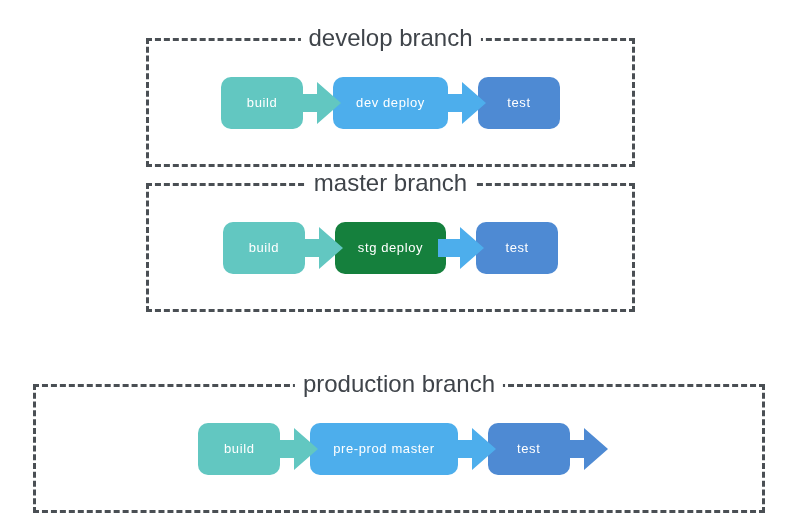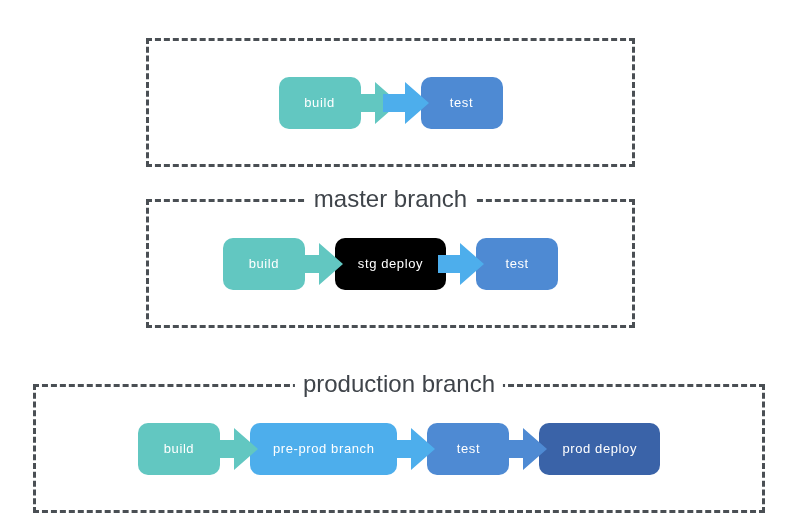--- a/index.html
+++ b/index.html
@@ -15,21 +15,21 @@
     background: #ffffff;
     overflow: hidden;
   }
   .branch-box {
     position: absolute;
     border: 3px dashed #4a4f54;
     box-sizing: border-box;
     background: transparent;
   }
   .b-develop    { left: 146px; top: 38px;  width: 489px; height: 129px; }
-  .b-master     { left: 146px; top: 199px; width: 489px; height: 129px; }
+  .b-master     { left: 146px; top: 183px; width: 489px; height: 129px; }
   .b-production { left: 33px;  top: 384px; width: 732px; height: 129px; }
   .branch-title {
     position: absolute;
     top: -3px;
     left: 50%;
     transform: translate(-50%, -50%);
     background: #ffffff;
     padding: 0 8px;
     font-size: 24px;
     line-height: 1.1;
@@ -69,59 +69,60 @@
     flex: 0 0 auto;
     display: block;
   }
 </style>
 </head>
 <body>
 
 <div class="canvas">
 
   <section class="branch-box b-develop">
+    <div class="branch-title">develop branch</div>
     <div class="pipeline">
         <div class="stage" style="background: rgb(98, 199, 193); color: rgb(255, 255, 255);">build</div>
         <svg width="46" height="44" viewBox="0 0 46 44" class="arrow">
           <polygon points="0,13 22,13 22,1 46,22 22,43 22,31 0,31" fill="#62c7c1"></polygon>
         </svg>
+        <div class="stage" style="background: rgb(77, 174, 236); color: rgb(255, 255, 255);">dev deploy</div>
         <svg width="46" height="44" viewBox="0 0 46 44" class="arrow">
           <polygon points="0,13 22,13 22,1 46,22 22,43 22,31 0,31" fill="#4daeec"></polygon>
         </svg>
         <div class="stage" style="background: rgb(78, 138, 211); color: rgb(255, 255, 255);">test</div>
       </div>
   </section>
 
   <section class="branch-box b-master">
     <div class="branch-title">master branch</div>
     <div class="pipeline">
         <div class="stage" style="background: rgb(98, 199, 193); color: rgb(255, 255, 255);">build</div>
         <svg width="46" height="44" viewBox="0 0 46 44" class="arrow">
           <polygon points="0,13 22,13 22,1 46,22 22,43 22,31 0,31" fill="#62c7c1"></polygon>
         </svg>
-        <div class="stage" style="background: #000000; color: rgb(255, 255, 255);">stg deploy</div>
+        <div class="stage" style="background: #15803d; color: rgb(255, 255, 255);">stg deploy</div>
         <svg width="46" height="44" viewBox="0 0 46 44" class="arrow">
           <polygon points="0,13 22,13 22,1 46,22 22,43 22,31 0,31" fill="#4daeec"></polygon>
         </svg>
         <div class="stage" style="background: rgb(78, 138, 211); color: rgb(255, 255, 255);">test</div>
       </div>
   </section>
 
   <section class="branch-box b-production">
     <div class="branch-title">production branch</div>
     <div class="pipeline">
         <div class="stage" style="background: rgb(98, 199, 193); color: rgb(255, 255, 255);">build</div>
         <svg width="46" height="44" viewBox="0 0 46 44" class="arrow">
           <polygon points="0,13 22,13 22,1 46,22 22,43 22,31 0,31" fill="#62c7c1"></polygon>
         </svg>
-        <div class="stage" style="background: rgb(77, 174, 236); color: rgb(255, 255, 255);">pre-prod branch</div>
+        <div class="stage" style="background: rgb(77, 174, 236); color: rgb(255, 255, 255);">pre-prod master</div>
         <svg width="46" height="44" viewBox="0 0 46 44" class="arrow">
           <polygon points="0,13 22,13 22,1 46,22 22,43 22,31 0,31" fill="#4daeec"></polygon>
         </svg>
         <div class="stage" style="background: rgb(78, 138, 211); color: rgb(255, 255, 255);">test</div>
         <svg width="46" height="44" viewBox="0 0 46 44" class="arrow">
           <polygon points="0,13 22,13 22,1 46,22 22,43 22,31 0,31" fill="#4e8ad3"></polygon>
         </svg>
-        <div class="stage" style="background: rgb(58, 99, 168); color: rgb(255, 255, 255);">prod deploy</div>
       </div>
   </section>
 
 </div>
 
 </body></html>

